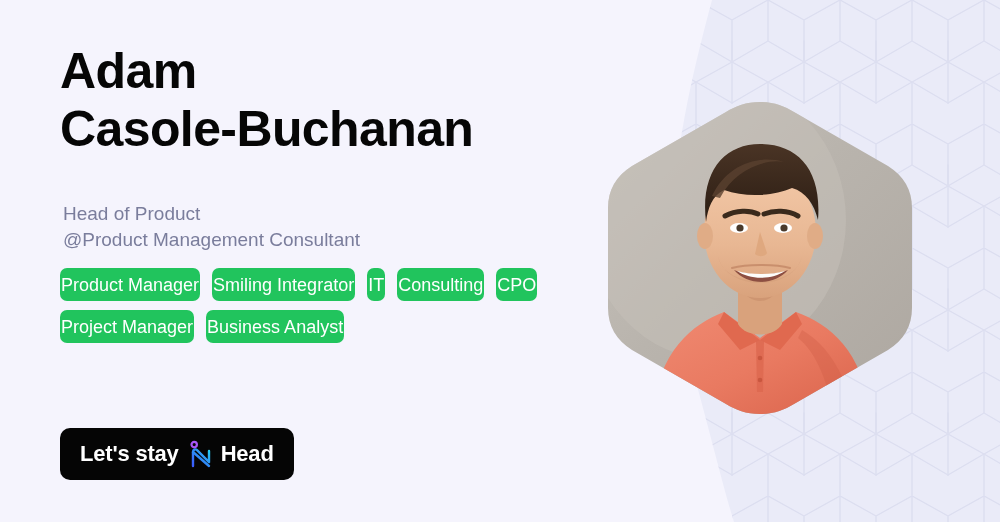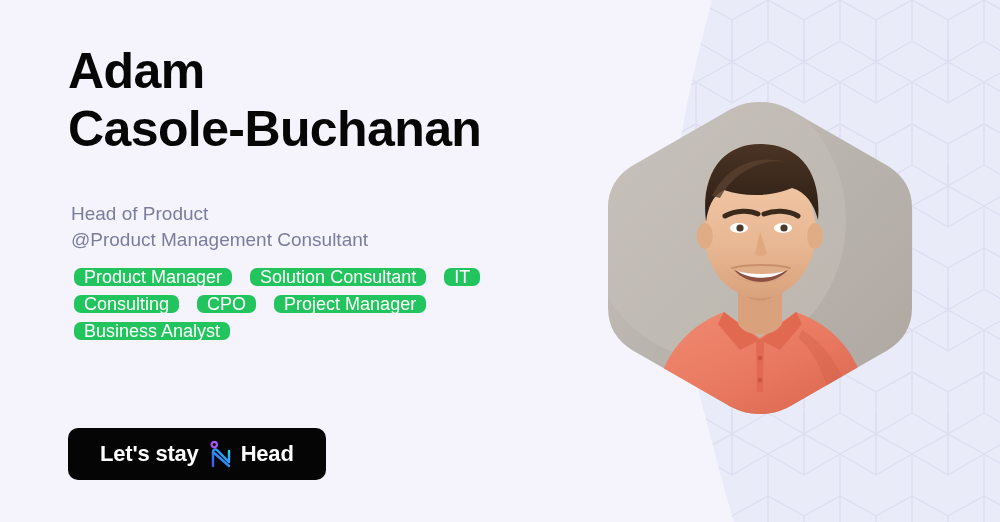--- a/index.html
+++ b/index.html
@@ -33,21 +33,21 @@
     overflow: hidden;
     pointer-events: none;
   }
   .deco-panel svg {
     display: block;
   }
 
   
   .content {
     position: absolute;
-    left: 68px;
+    left: 60px;
     top: 0;
     width: 560px;
     height: 522px;
   }
 
   .name {
     position: absolute;
     top: 42px;
     left: 0;
     margin: 0;
@@ -78,42 +78,41 @@
     left: 0;
     width: 520px;
     display: flex;
     flex-wrap: wrap;
     gap: 9px 12px;
     align-content: flex-start;
   }
   .tag {
     display: inline-flex;
     align-items: center;
-    height: 18px;
-    padding: 0 10px;
+    height: 33px;
+    padding: 0 1px;
     border-radius: 7px;
     background: #21c45d;
     color: #ffffff;
     font-size: 18px;
     line-height: 1;
     font-weight: 400;
     white-space: nowrap;
-    margin-left: 6px;
   }
 
   
   .cta {
     position: absolute;
     top: 428px;
     left: 0;
     display: inline-flex;
     align-items: center;
     gap: 0;
     height: 52px;
-    padding: 0 32px;
+    padding: 0 20px;
     border: none;
     border-radius: 10px;
     background: #050505;
     color: #ffffff;
     font-family: "Liberation Sans", sans-serif;
     font-size: 22px;
     font-weight: 700;
     letter-spacing: -0.2px;
     cursor: pointer;
   }
@@ -279,21 +278,21 @@
   <div class="content">
 
     <h1 class="name">Adam
 Casole-Buchanan</h1>
 
     <p class="subtitle">Head of Product
 @Product Management Consultant</p>
 
     <div class="tags">
       <span class="tag">Product Manager</span>
-      <span class="tag">Solution Consultant</span>
+      <span class="tag">Smiling Integrator</span>
       <span class="tag">IT</span>
       <span class="tag">Consulting</span>
       <span class="tag">CPO</span>
       <span class="tag">Project Manager</span>
       <span class="tag">Business Analyst</span>
     </div>
 
     <button class="cta">
       <span class="cta-pre">Let's stay</span>
       <span class="cta-logo">

